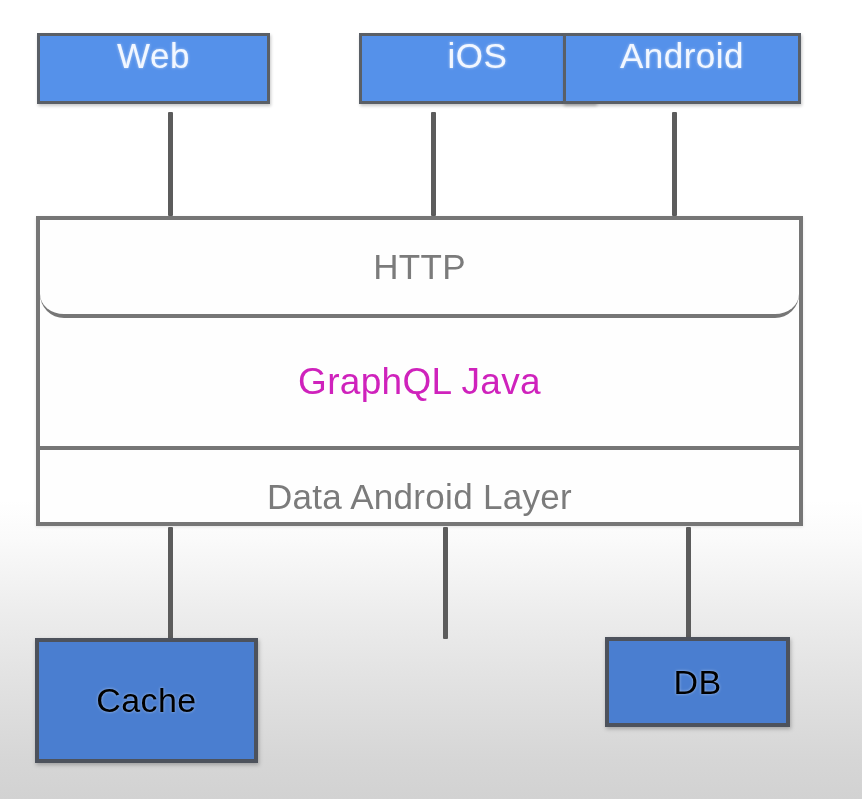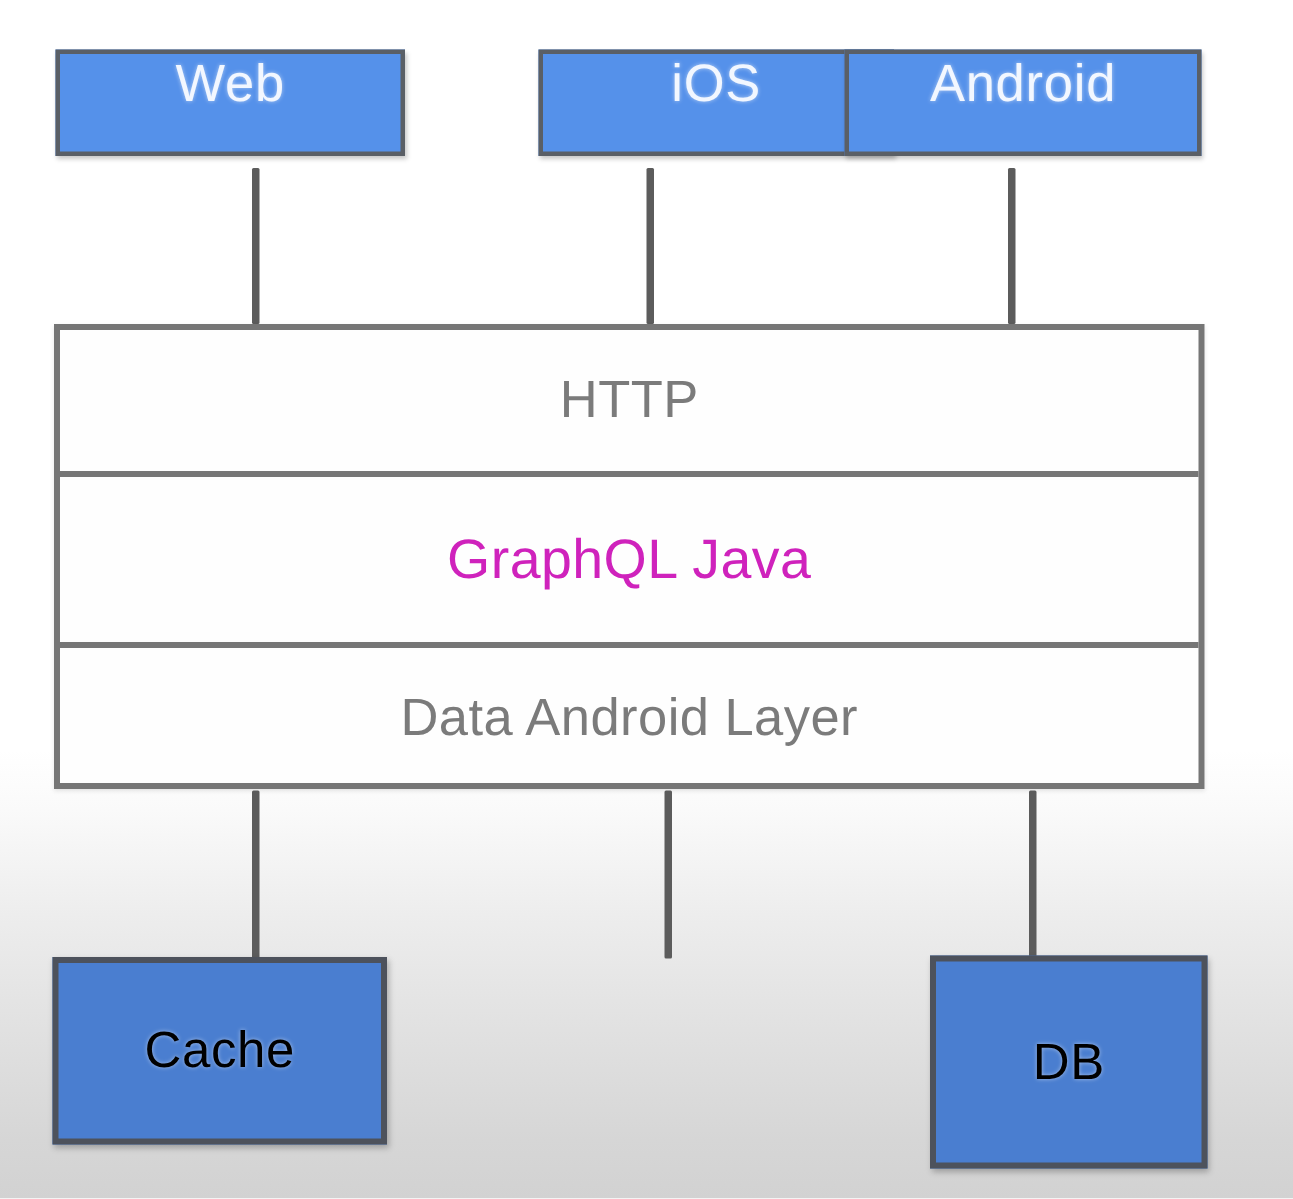--- a/index.html
+++ b/index.html
@@ -75,22 +75,22 @@
     background: #fefefe;
     box-shadow: 0 1px 3px rgba(0,0,0,0.10);
   }
   .stack-row {
     box-sizing: border-box;
     display: flex;
     align-items: center;
     justify-content: center;
     width: 100%;
   }
-  #row-http    { height: 98px;  border-bottom: 4px solid #767676; }
-  #row-graphql { height: 114px; border-bottom: 4px solid #767676; }
+  #row-http    { height: 98px;  border-bottom: 4px solid #767676; border-radius: 24px; }
+  #row-graphql { height: 132px; border-bottom: 4px solid #767676; }
   #row-fetch   { height: 94px; }
 
   .stack-row .lbl {
     font-size: 35px;
     font-weight: 400;
     color: #7b7b7b;
     letter-spacing: 0.3px;
     white-space: nowrap;
   }
   #row-graphql .lbl {
@@ -145,17 +145,17 @@
 
   <div class="connector" style="left:168px; top:527px; height:112px;"></div>
   <div class="connector" style="left:443px; top:527px; height:112px;"></div>
   <div class="connector" style="left:686px; top:527px; height:112px;"></div>
 
   <div class="backend-box" style="left:35px; top:638px; width:223px; height:125px;">
     <span class="lbl">Cache</span>
   </div>
 
 
-  <div class="backend-box" style="left:620px; top:637px; width:185px; height:142px;">
+  <div class="backend-box" style="left:605px; top:637px; width:185px; height:90px;">
     <span class="lbl">DB</span>
   </div>
 
 </div>
 
 </body></html>

